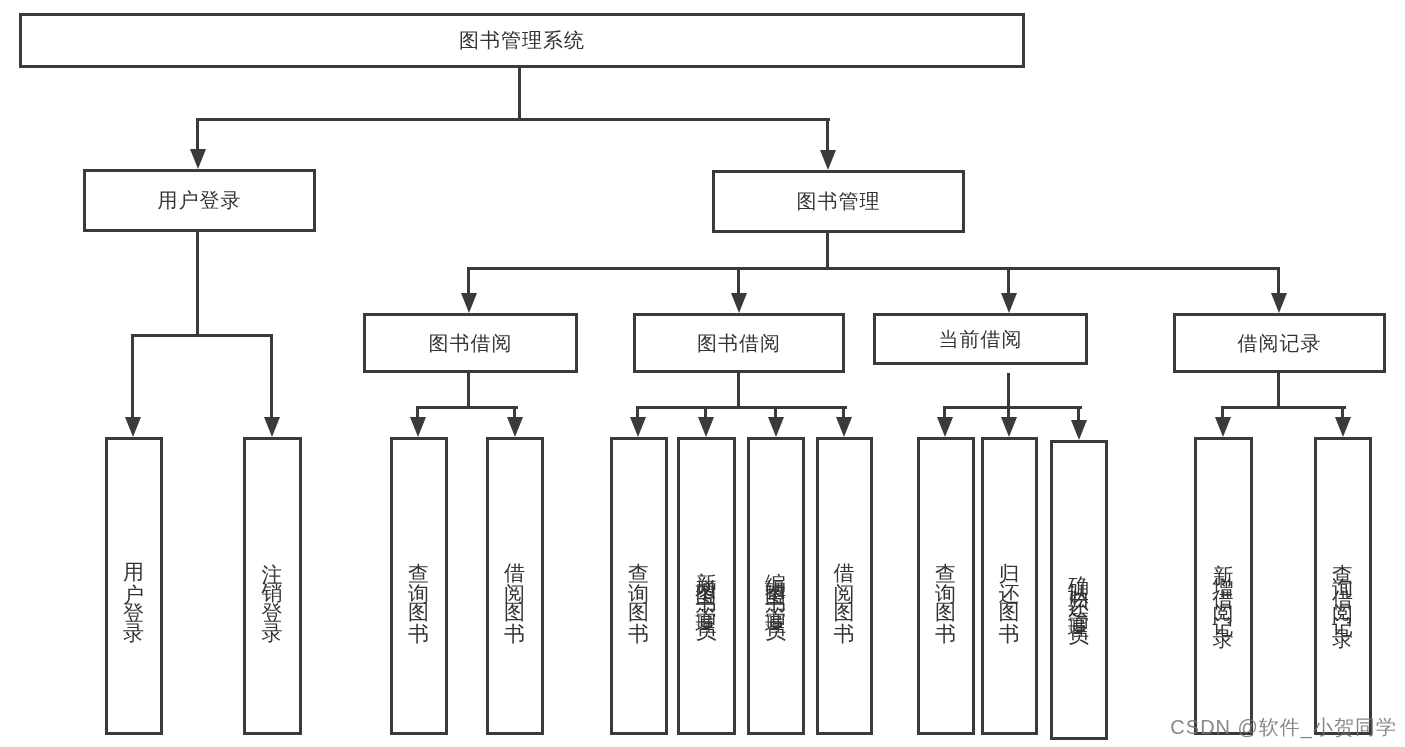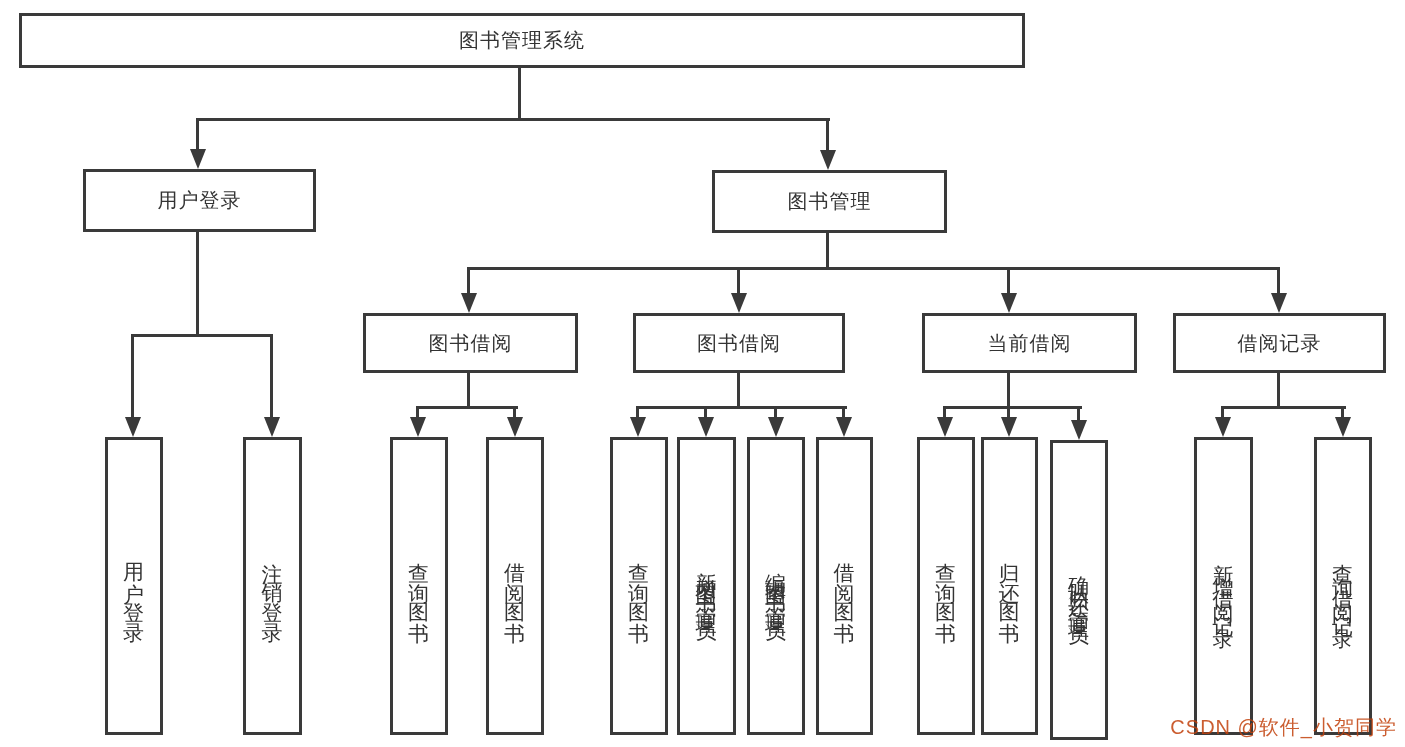--- a/index.html
+++ b/index.html
@@ -20,21 +20,21 @@
   .ls-b{letter-spacing:13px;}
   .ls-c{letter-spacing:7px;}
   .vline{position:absolute;width:3px;background:#3a3a3a;}
   .hline{position:absolute;height:3px;background:#3a3a3a;}
   .arrowhead{
     position:absolute;width:0;height:0;
     border-left:8px solid transparent;border-right:8px solid transparent;
     border-top:20px solid #3a3a3a;
   }
   .watermark{
-    position:absolute;right:8px;bottom:6px;font-size:20px;color:#c2410c;
+    position:absolute;right:8px;bottom:6px;font-size:20px;color:#737373;
     letter-spacing:1px;opacity:.85;pointer-events:none;
   }
 </style>
 </head>
 <body>
 
 <div class="stage">
 
   <div class="vline" style="left:518px;top:68px;height:51px"></div>
   <div class="hline" style="left:196px;top:118px;width:634px"></div>
@@ -95,31 +95,31 @@
   <div class="vline" style="left:1341px;top:406px;height:11px"></div>
   <div class="arrowhead" style="left:1335px;top:417px"></div>
 
   <div class="node" style="left:19px;top:13px;width:1006px;height:55px">
     <span class="hlabel">图书管理系统</span>
   </div>
 
   <div class="node" style="left:83px;top:169px;width:233px;height:63px">
     <span class="hlabel">用户登录</span>
   </div>
-  <div class="node" style="left:712px;top:170px;width:235px;height:63px">
+  <div class="node" style="left:712px;top:170px;width:253px;height:63px">
     <span class="hlabel">图书管理</span>
   </div>
 
   <div class="node" style="left:363px;top:313px;width:215px;height:60px">
     <span class="hlabel">图书借阅</span>
   </div>
   <div class="node" style="left:633px;top:313px;width:212px;height:60px">
     <span class="hlabel">图书借阅</span>
   </div>
-  <div class="node" style="left:922px;top:313px;width:215px;height:60px">
+  <div class="node" style="left:873px;top:313px;width:215px;height:52px">
     <span class="hlabel">当前借阅</span>
   </div>
   <div class="node" style="left:1173px;top:313px;width:213px;height:60px">
     <span class="hlabel">借阅记录</span>
   </div>
 
   <div class="node" style="left:105px;top:437px;width:58px;height:298px">
     <span class="vlabel ls-a">用户登录</span>
   </div>
   <div class="node" style="left:243px;top:437px;width:59px;height:298px">

